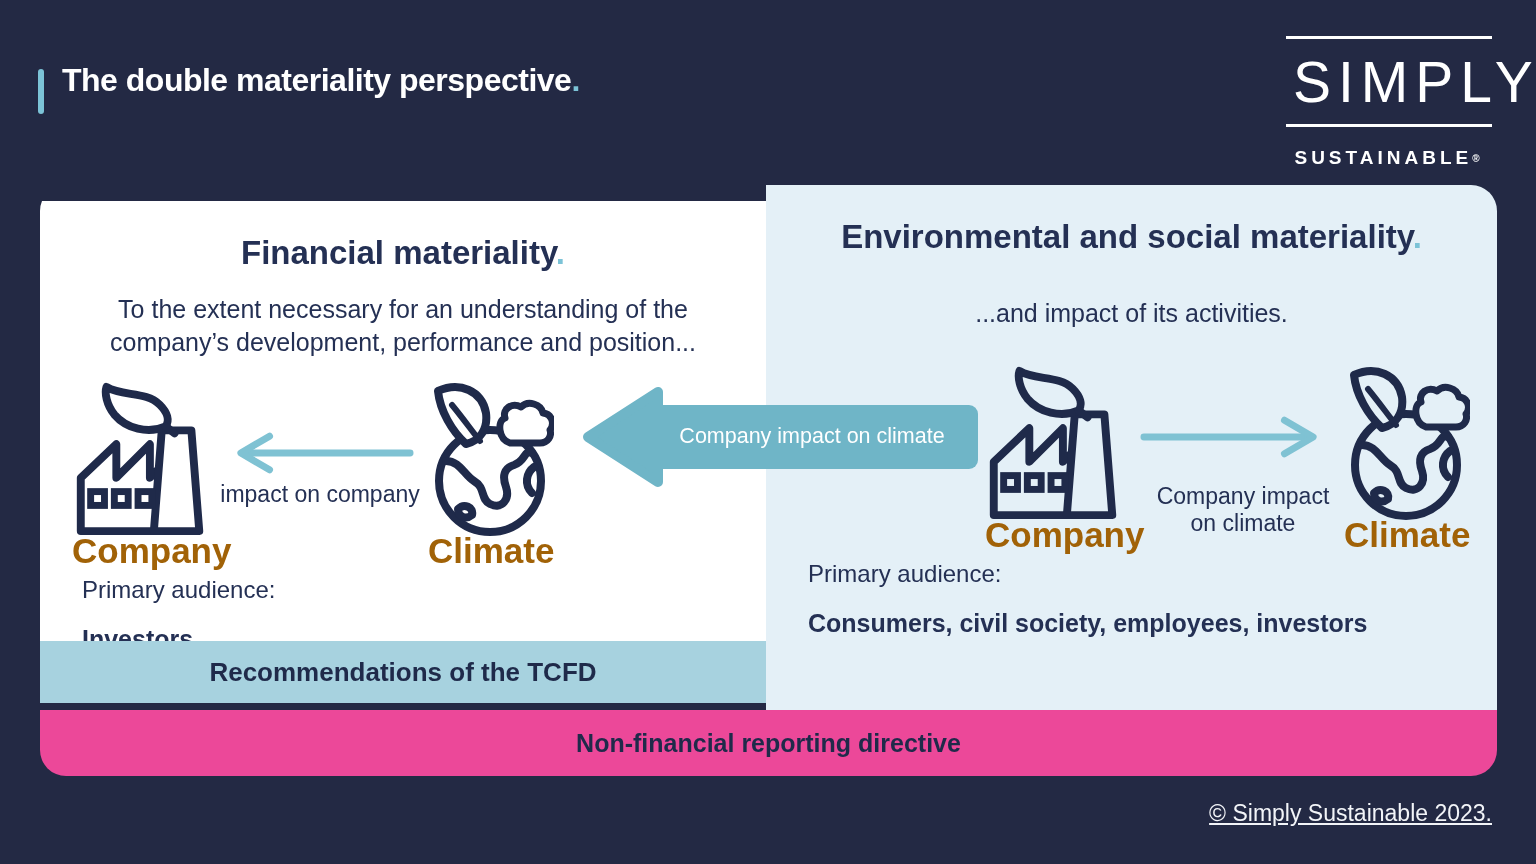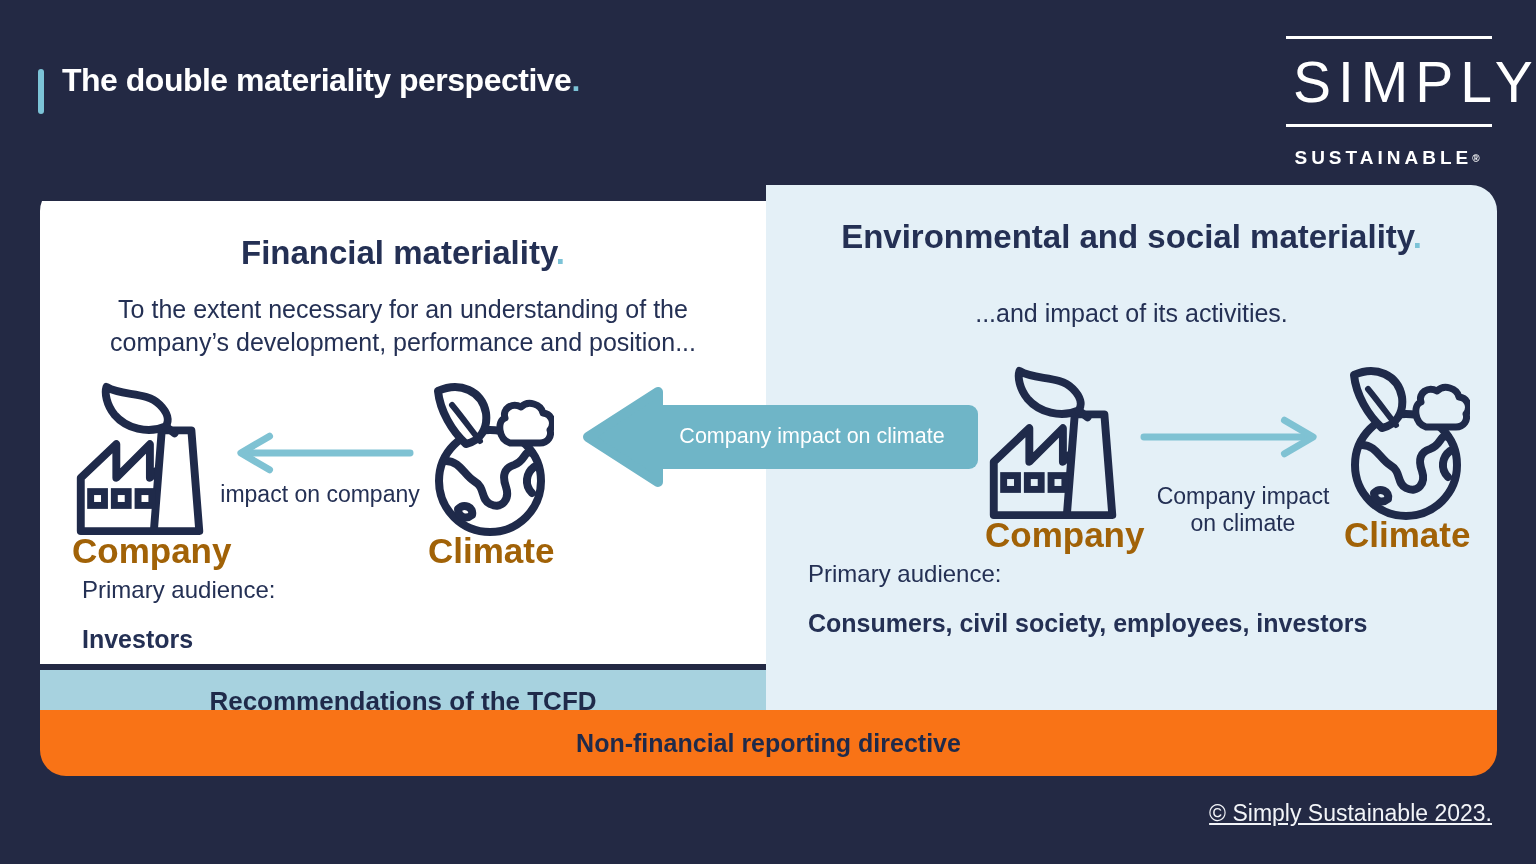--- a/index.html
+++ b/index.html
@@ -20,23 +20,23 @@
   .logo .rule{height:3px;background:#ffffff;width:100%;}
   .logo .simply{font-size:57px;letter-spacing:7px;padding:10px 0 9px 7px;font-weight:400;}
   .logo .sustainable{font-size:19px;letter-spacing:4px;padding-top:20px;font-weight:700;}
   .logo .reg{font-size:10px;vertical-align:2px;}
 
   
   .card{left:40px;top:185px;width:1457px;height:591px;border-radius:26px;overflow:hidden;}
   .panel-left{left:0;top:16px;width:726px;height:463px;background:#ffffff;}
   .panel-right{left:726px;top:0;width:731px;height:463px;background:#e4f0f7;}
   .right-ext{left:726px;top:463px;width:731px;height:62px;background:#e4f0f7;}
-  .tcfd-band{left:0;top:485px;width:726px;height:62px;background:#a7d2df;
+  .tcfd-band{left:0;top:456px;width:726px;height:62px;background:#a7d2df;
              font-size:26px;font-weight:bold;line-height:62px;text-align:center;color:#1f2a4a;}
-  .nfrd-band{left:0;top:525px;width:1457px;height:66px;background:#f97316;
+  .nfrd-band{left:0;top:525px;width:1457px;height:66px;background:#ec4899;
              font-size:25px;font-weight:bold;line-height:66px;text-align:center;color:#1f2a4a;}
 
   .panel-heading{left:0;top:33px;width:100%;text-align:center;font-size:33px;font-weight:bold;color:#243054;}
   .panel-heading .dot{color:#7cc3d7;}
   .panel-desc{left:28px;right:28px;text-align:center;font-size:25px;line-height:1.32;color:#243054;}
   .panel-left  .panel-desc{top:92px;}
   .panel-right .panel-desc{top:112px;}
 
   .icon-factory{width:140px;height:158px;top:180px;}
   .icon-globe{width:126px;height:156px;top:180px;}

